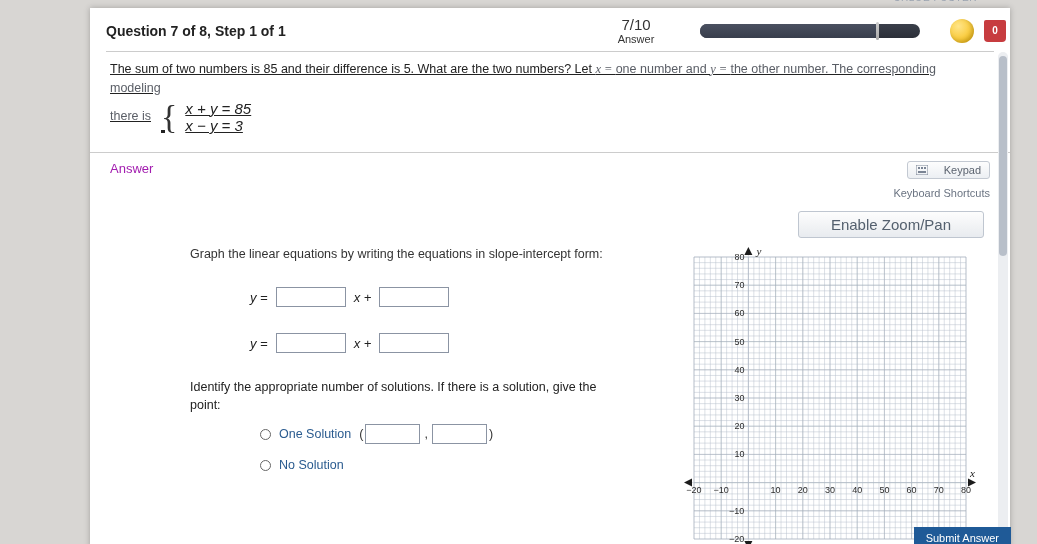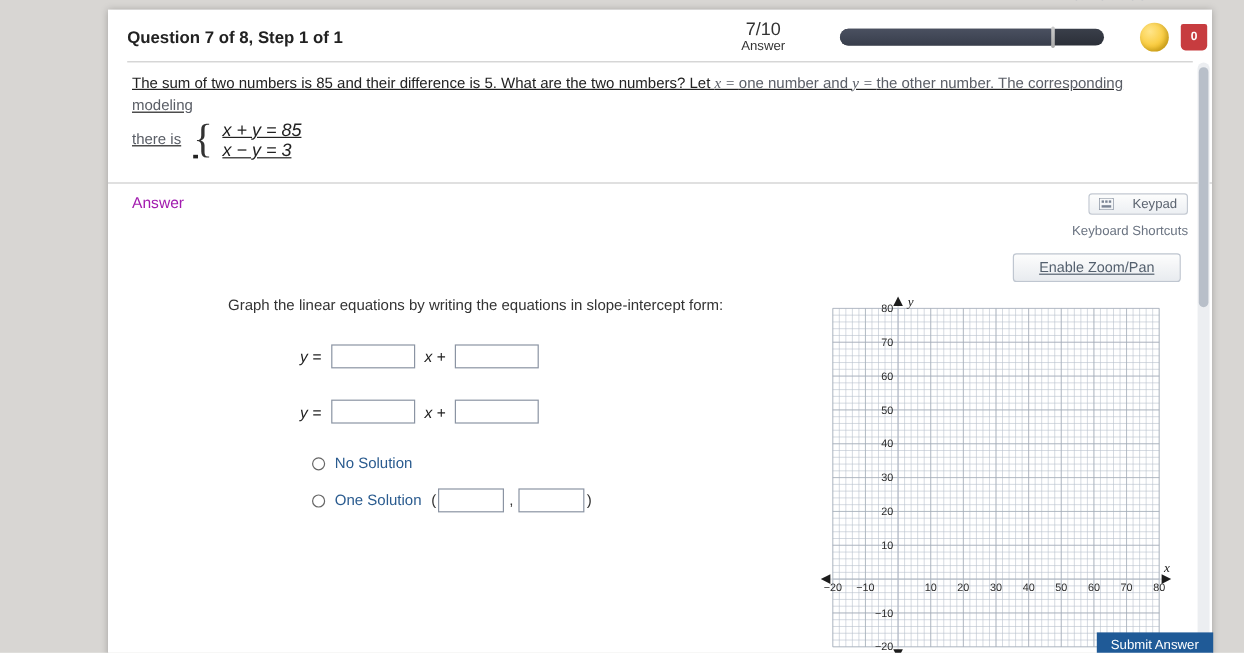--- a/index.html
+++ b/index.html
@@ -39,21 +39,21 @@
   .eq-row { display:flex; align-items:center; gap:8px; margin:0 0 26px 60px; font-family:'Times New Roman',serif; font-style:italic; font-size:13px; }
   .inputbox { width:70px; height:20px; border:1px solid #8b94a3; background:#fff; }
   .sol-label { font-size:12.5px; margin:14px 0 10px 0; line-height:1.4; max-width:420px;}
   .radio-row { display:flex; align-items:center; gap:8px; margin:10px 0 14px 70px; font-size:12.5px; color:#2a5b8f; cursor:pointer;}
   .radio-row .rcircle { width:11px; height:11px; border:1px solid #666; border-radius:50%; background:#fff; flex-shrink:0;}
   .paren { font-family: Arial; color:#333; display:flex; align-items:center; gap:2px;}
   .paren .inputbox{ width:55px;}
   .comma { padding:0 2px;}
 
   .right-col { width:310px; position:relative; }
-  .zoom-btn { position:absolute; right:6px; top:-6px; border:1px solid #bfc6d0; background:linear-gradient(#fdfdfd,#e8ebef); padding:4px 21px; font-size:12px; color:#54606e; border-radius:3px; cursor:pointer;text-decoration:underline; }
+  .zoom-btn { position:absolute; right:6px; top:-6px; border:1px solid #bfc6d0; background:linear-gradient(#fdfdfd,#e8ebef); padding:4px 32px; font-size:15px; color:#54606e; border-radius:3px; cursor:pointer; }
   .graph { width:300px; height:310px; position:relative; margin-top:26px;}
   .grid { position:absolute; inset:0; }
   .grid line { stroke:#b9c1cc; stroke-width:0.5; }
   .grid line.strong { stroke:#9fa8b4; stroke-width:0.5;}
   .axis { stroke:#1c1c1c; stroke-width:1.2; }
   .arrow { fill:#1c1c1c; }
   .ticklabel { font-size:9px; fill:#2e2e2e; font-family:Arial; }
   .axislabel { font-size:11px; font-style:italic; font-family:'Times New Roman',serif; fill:#1a1a1a;}
 
   .scrollbar { position:absolute; right:2px; top:44px; bottom:10px; width:10px; background:#eceef1; border-radius:5px; }
@@ -132,36 +132,37 @@
           <input class="inputbox" style="">
         </div>
 
         <div class="eq-row">
           <span>y =</span>
           <input class="inputbox" style="">
           <span>x  +</span>
           <input class="inputbox" style="">
         </div>
 
-
-        <div class="radio-row">
-          <span class="rcircle"></span>
-          <span>No Solution</span>
-        </div>
+        <div class="sol-label">Identify the appropriate number of solutions. If there is a solution, give the point:</div>
 
         <div class="radio-row">
           <span class="rcircle"></span>
           <span>One Solution</span>
           <span class="paren" style="font-style:normal;">
             <span>(</span>
             <input class="inputbox" style="">
             <span class="comma">,</span>
             <input class="inputbox" style="">
             <span>)</span>
           </span>
+        </div>
+
+        <div class="radio-row">
+          <span class="rcircle"></span>
+          <span>No Solution</span>
         </div>
       </div>
 
       <div class="right-col">
         <button class="zoom-btn">Enable Zoom/Pan</button>
         <div class="graph">
           <svg class="grid" viewBox="0 0 300 310">
               <line x1="14" y1="14" x2="14" y2="296"></line>
               <line x1="19.44" y1="14" x2="19.44" y2="296"></line>
               <line x1="24.880000000000003" y1="14" x2="24.880000000000003" y2="296"></line>

